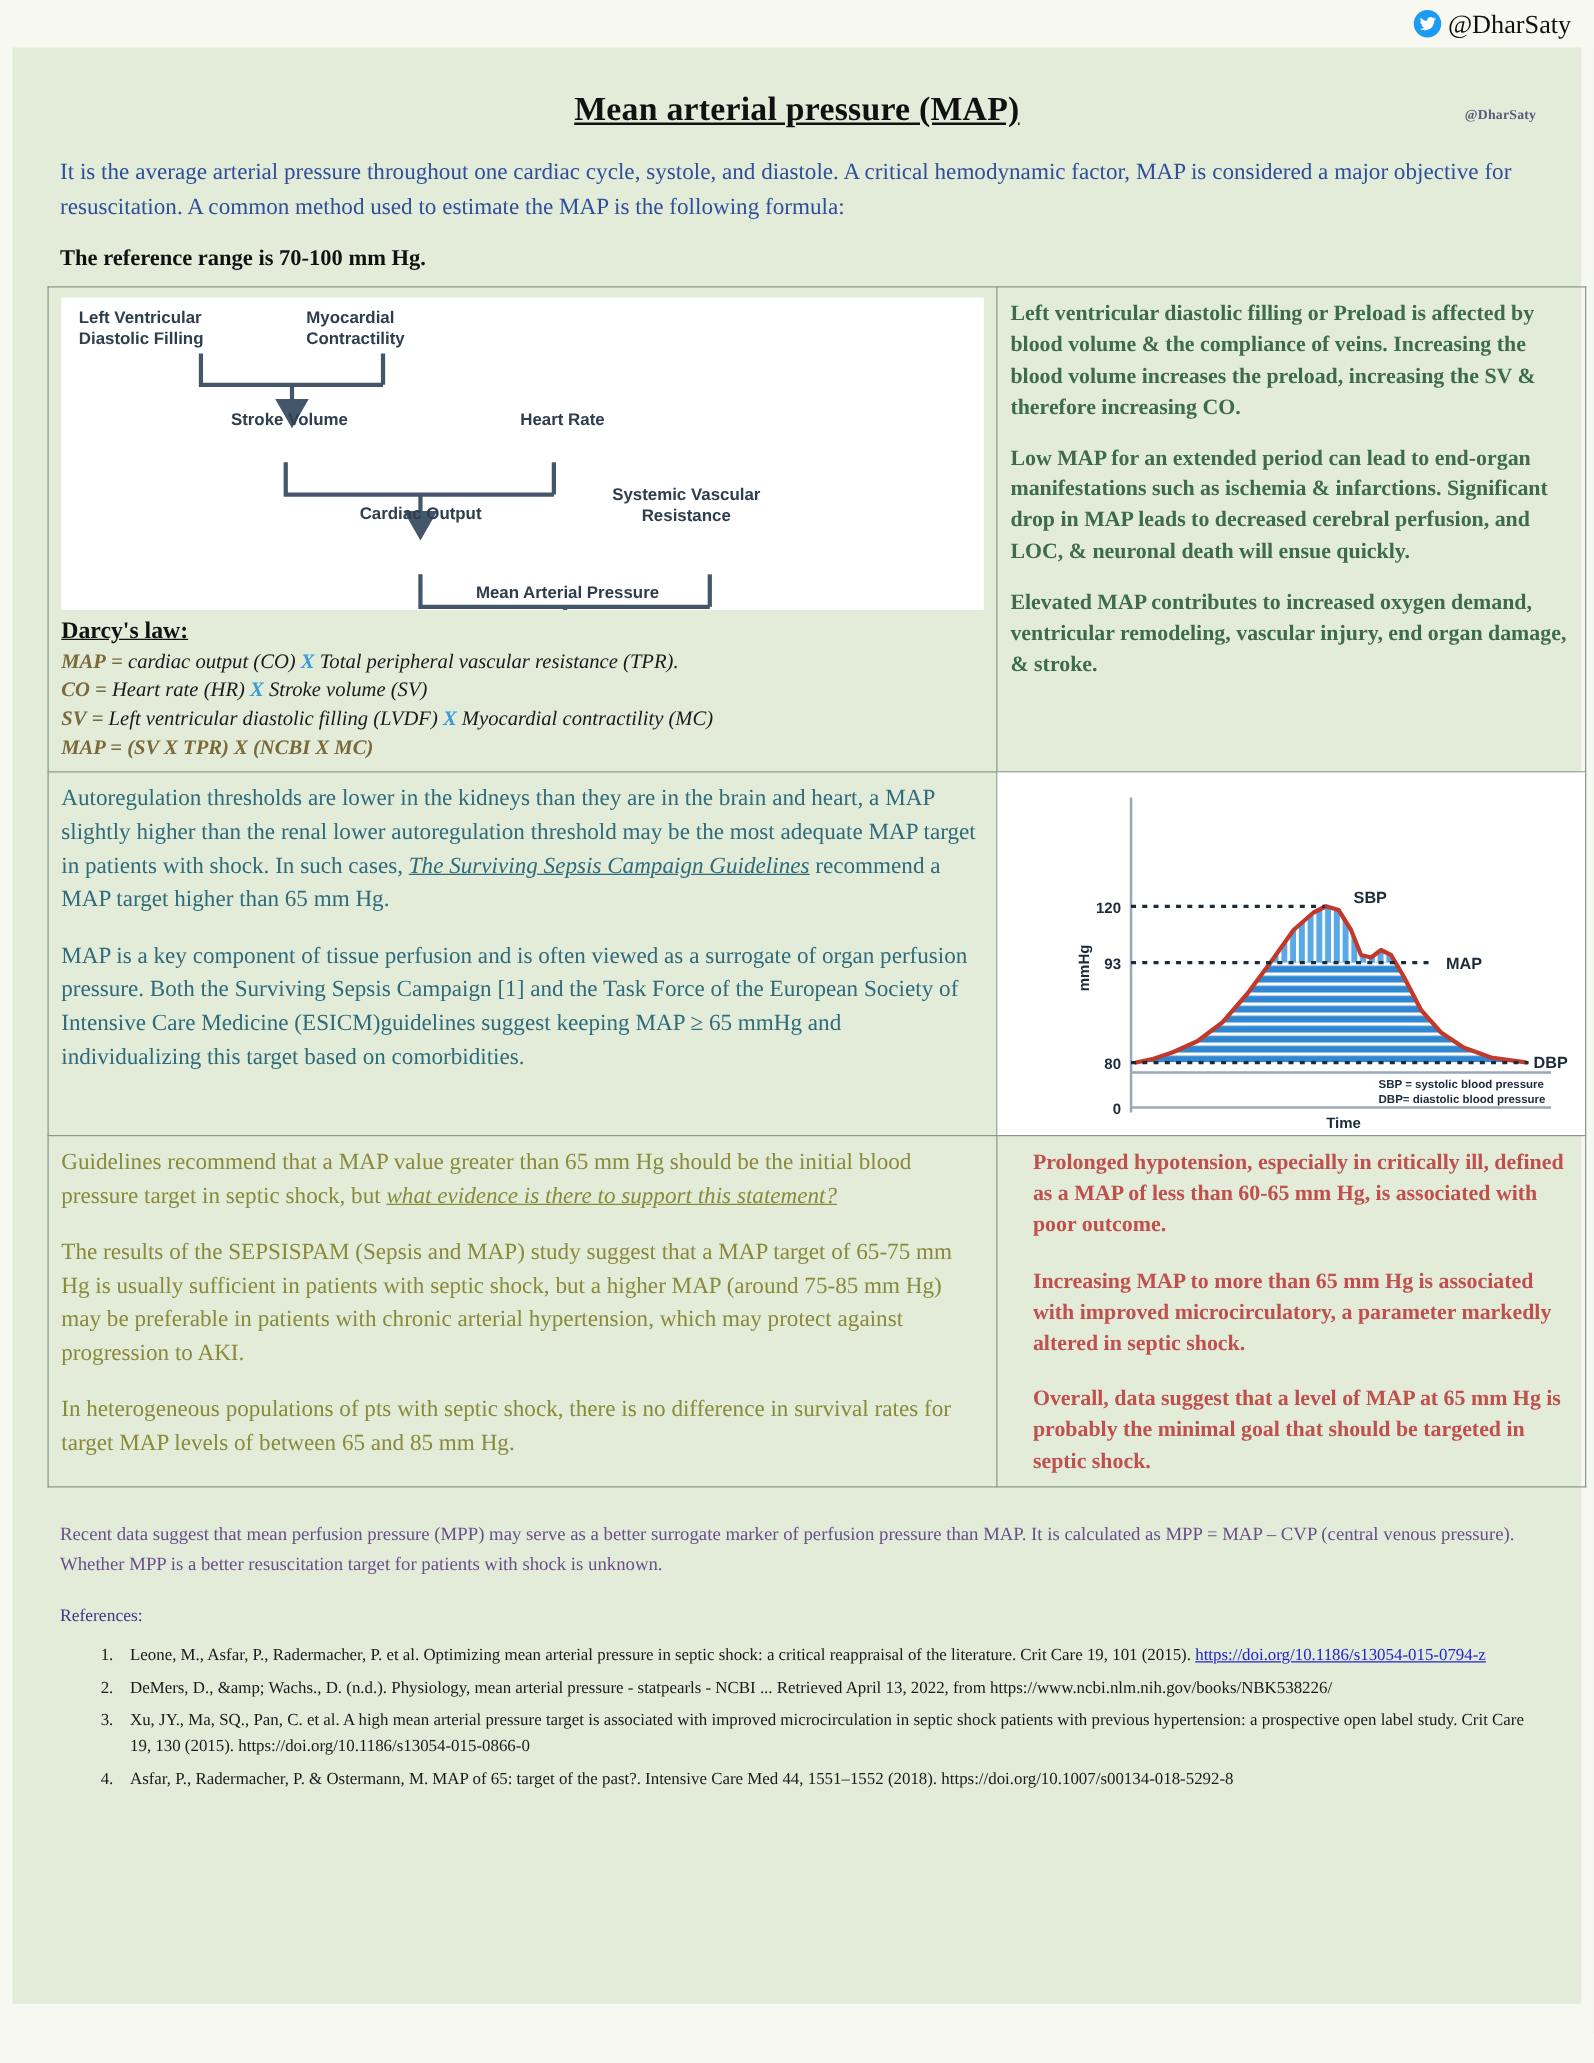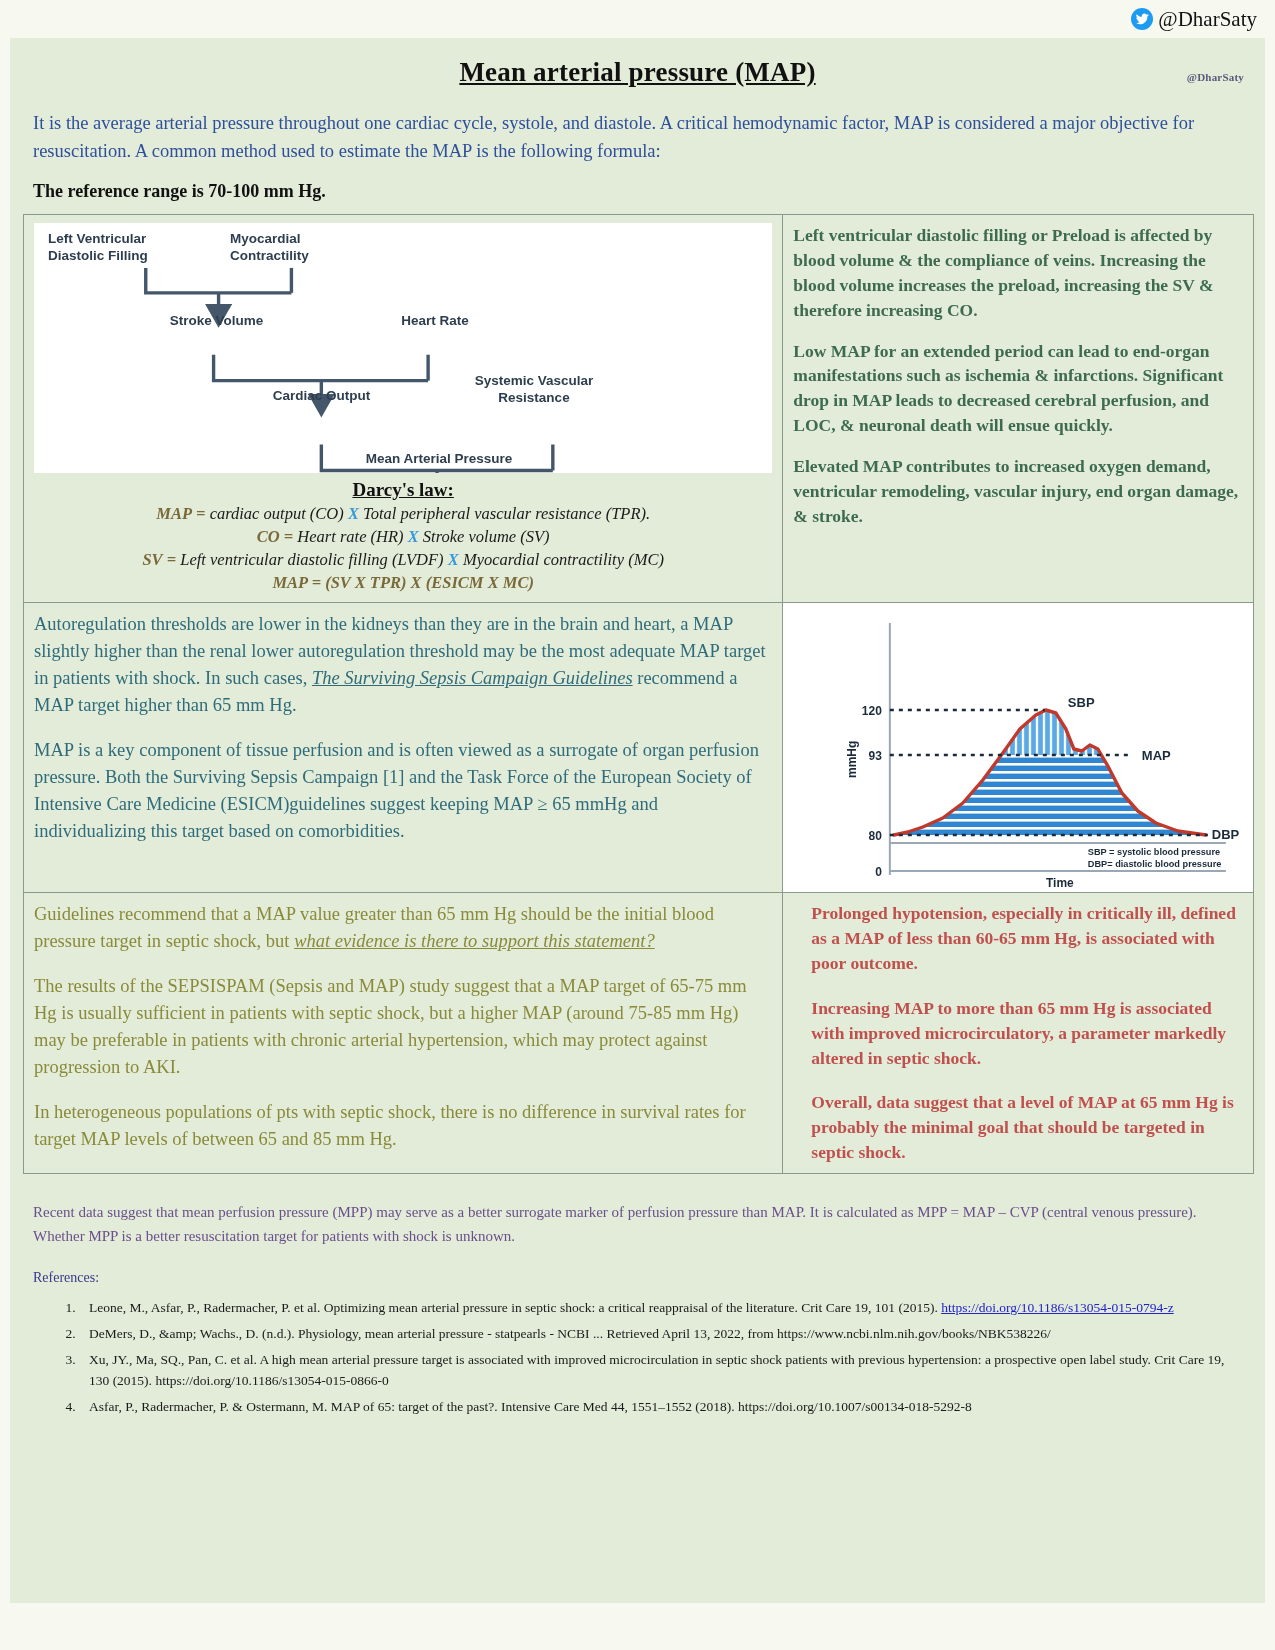--- a/index.html
+++ b/index.html
@@ -26,21 +26,21 @@
     align-items:center; justify-content:center;
   }
   .tw-icon svg{ width:14px; height:14px; fill:#ffffff; }
   .handle-text{ font-size:21px; color:#111; font-family:"Liberation Serif", serif; }
 
   
   .sheet{
     position:absolute; top:38px; left:10px;
     width:1255px; height:1565px;
     background:#e2ecd9;
-    padding:1px;
+    padding:16px;
   }
 
   .title-row{ position:relative; height:58px; }
   .page-title{
     text-align:center; font-size:27px; font-weight:bold; color:#111;
     text-decoration:underline; padding-top:18px;
     font-family:"Liberation Serif", serif; letter-spacing:0.2px;
   }
   .title-handle{
     position:absolute; right:20px; top:32px;
@@ -78,21 +78,21 @@
   
   .diagram-box{
     background:#ffffff; width:100%; height:250px; position:relative;
     font-family:"Liberation Sans", sans-serif;
   }
   .dg{
     position:absolute; font-weight:bold; color:#2e3e4e;
     font-size:13.5px; text-align:center; line-height:1.25;
     font-family:"Liberation Sans", sans-serif;
   }
-  .darcy{ padding-top:6px;text-align:center; }
+  .darcy{ padding-top:6px; }
   .darcy-title{
     font-weight:bold; font-size:19px; color:#111;
     text-decoration:underline; margin-bottom:2px;
   }
   .darcy-line{ font-size:16.5px; color:#1b1b1b; line-height:1.38;font-style:italic; }
   .darcy-line .abbr{ font-weight:bold; color:#7a6a3a; }
   .darcy-line .xmul{ color:#3a9ad9; font-weight:bold; }
   .darcy-line .eqs{ color:#7a6a3a; font-weight:bold; }
 
   
@@ -236,21 +236,21 @@
 
           <div class="darcy-line">
             <span class="abbr">SV</span>
             <span class="eqs">=</span>
             <span>Left ventricular diastolic filling (LVDF)</span>
             <span class="xmul">X</span>
             <span>Myocardial contractility (MC)</span>
           </div>
 
           <div class="darcy-line">
-            <span class="abbr">MAP = (SV X TPR) X (ESICM X MC)</span>
+            <span class="abbr">MAP = (SV X TPR) X (NCBI X MC)</span>
           </div>
         </div>
       </td>
 
       <td class="col-right">
         <p class="green-p">Left ventricular diastolic filling or Preload is affected by blood volume &amp; the compliance of veins. Increasing the blood volume increases the preload, increasing the SV &amp; therefore increasing CO.</p>
         <p class="green-p">Low MAP for an extended period can lead to end-organ manifestations such as ischemia &amp; infarctions. Significant drop in MAP leads to decreased cerebral perfusion, and LOC, &amp; neuronal death will ensue quickly.</p>
         <p class="green-p">Elevated MAP contributes to increased oxygen demand, ventricular remodeling, vascular injury, end organ damage, &amp; stroke.</p>
       </td>
     </tr>

